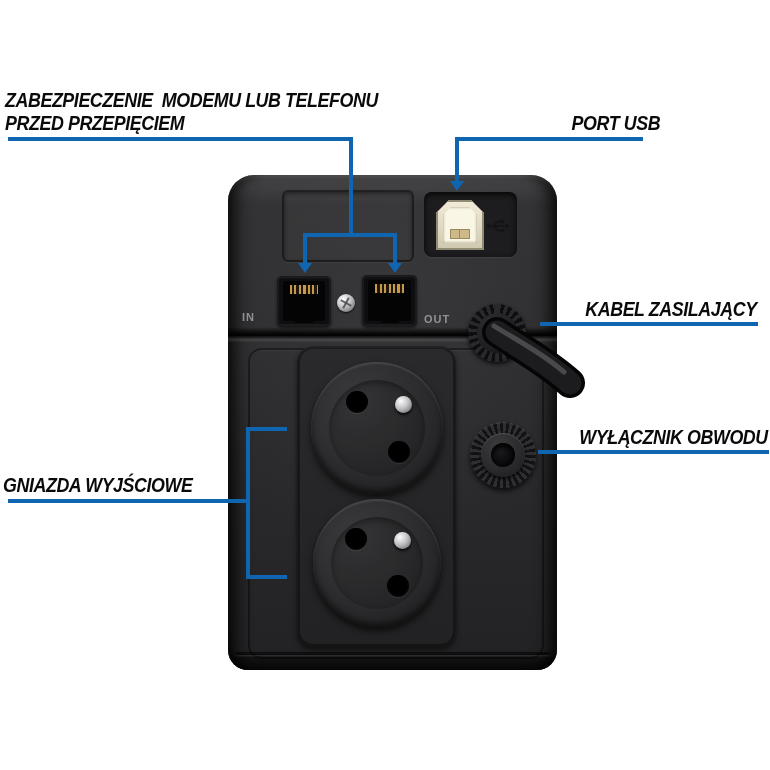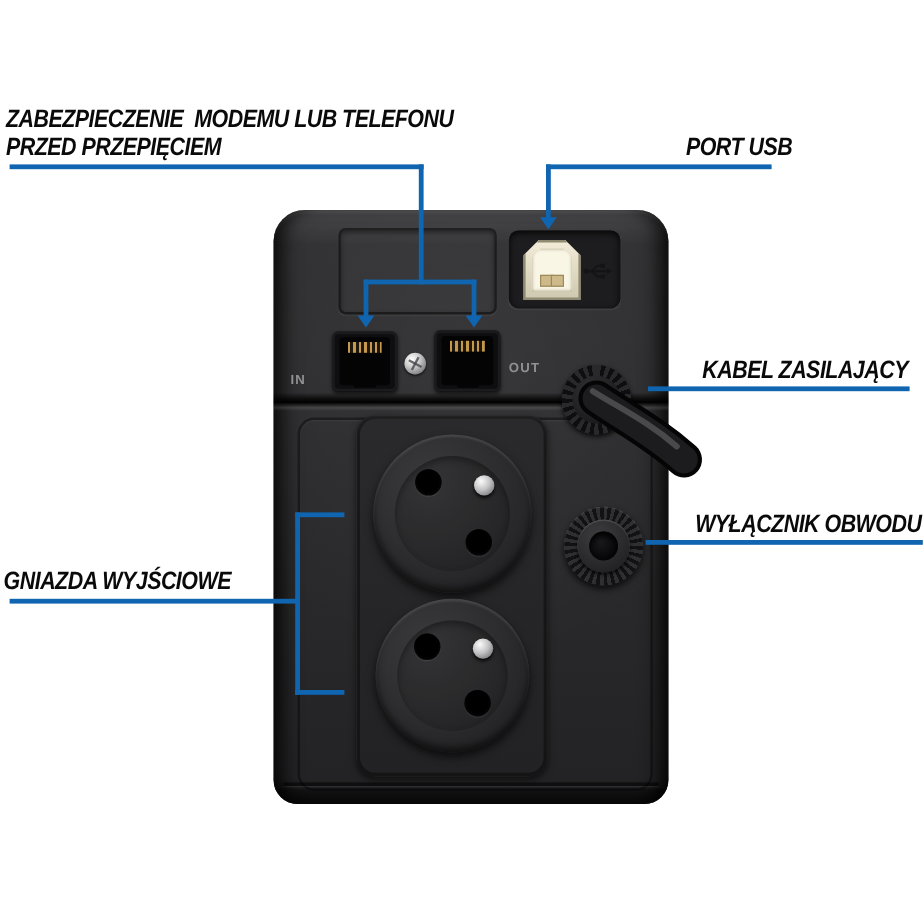--- a/index.html
+++ b/index.html
@@ -140,21 +140,21 @@
       </div>
     </div>
     <div class="rj45" style="left:134px;top:100px;width:55px;height:51px;">
       <div class="rj45-cavity">
         <div class="rj45-pins"></div>
         <div class="rj45-notch"></div>
       </div>
     </div>
     <div class="screw"></div>
     <div class="port-caption" style="left:14px;top:136px;">IN</div>
-    <div class="port-caption" style="left:196px;top:126px;">OUT</div>
+    <div class="port-caption" style="left:196px;top:138px;">OUT</div>
 
     <div class="seam"></div>
 
     <div class="lower-plate"></div>
 
     <div class="sockets-panel">
       <div class="socket" style="left:14px;top:16px;width:132px;height:132px;">
         <div class="socket-well"></div>
         <div class="hole" style="left:35px;top:29px;"></div>
         <div class="earth-pin" style="left:84px;top:34px;"></div>

